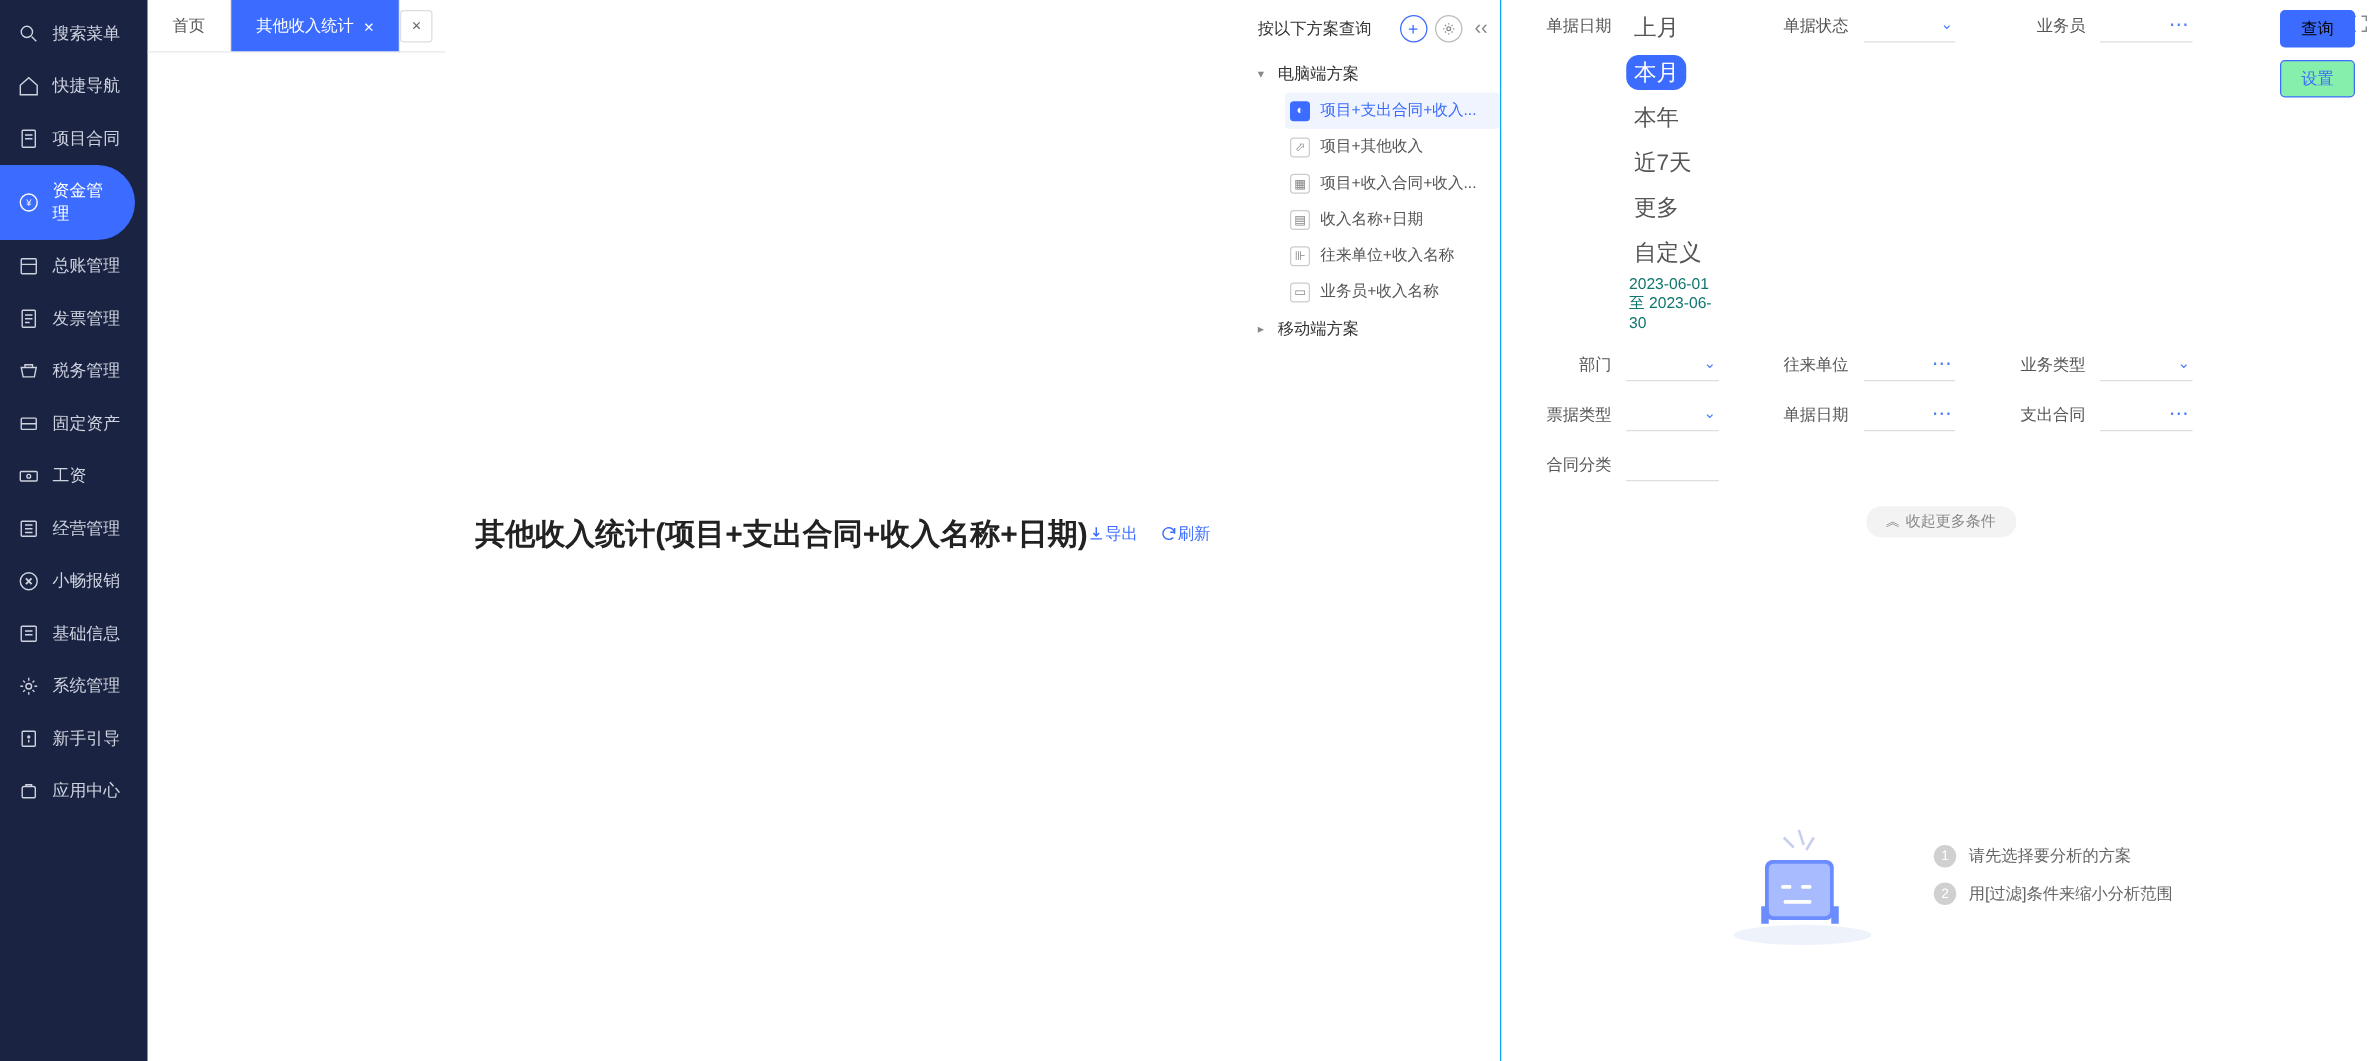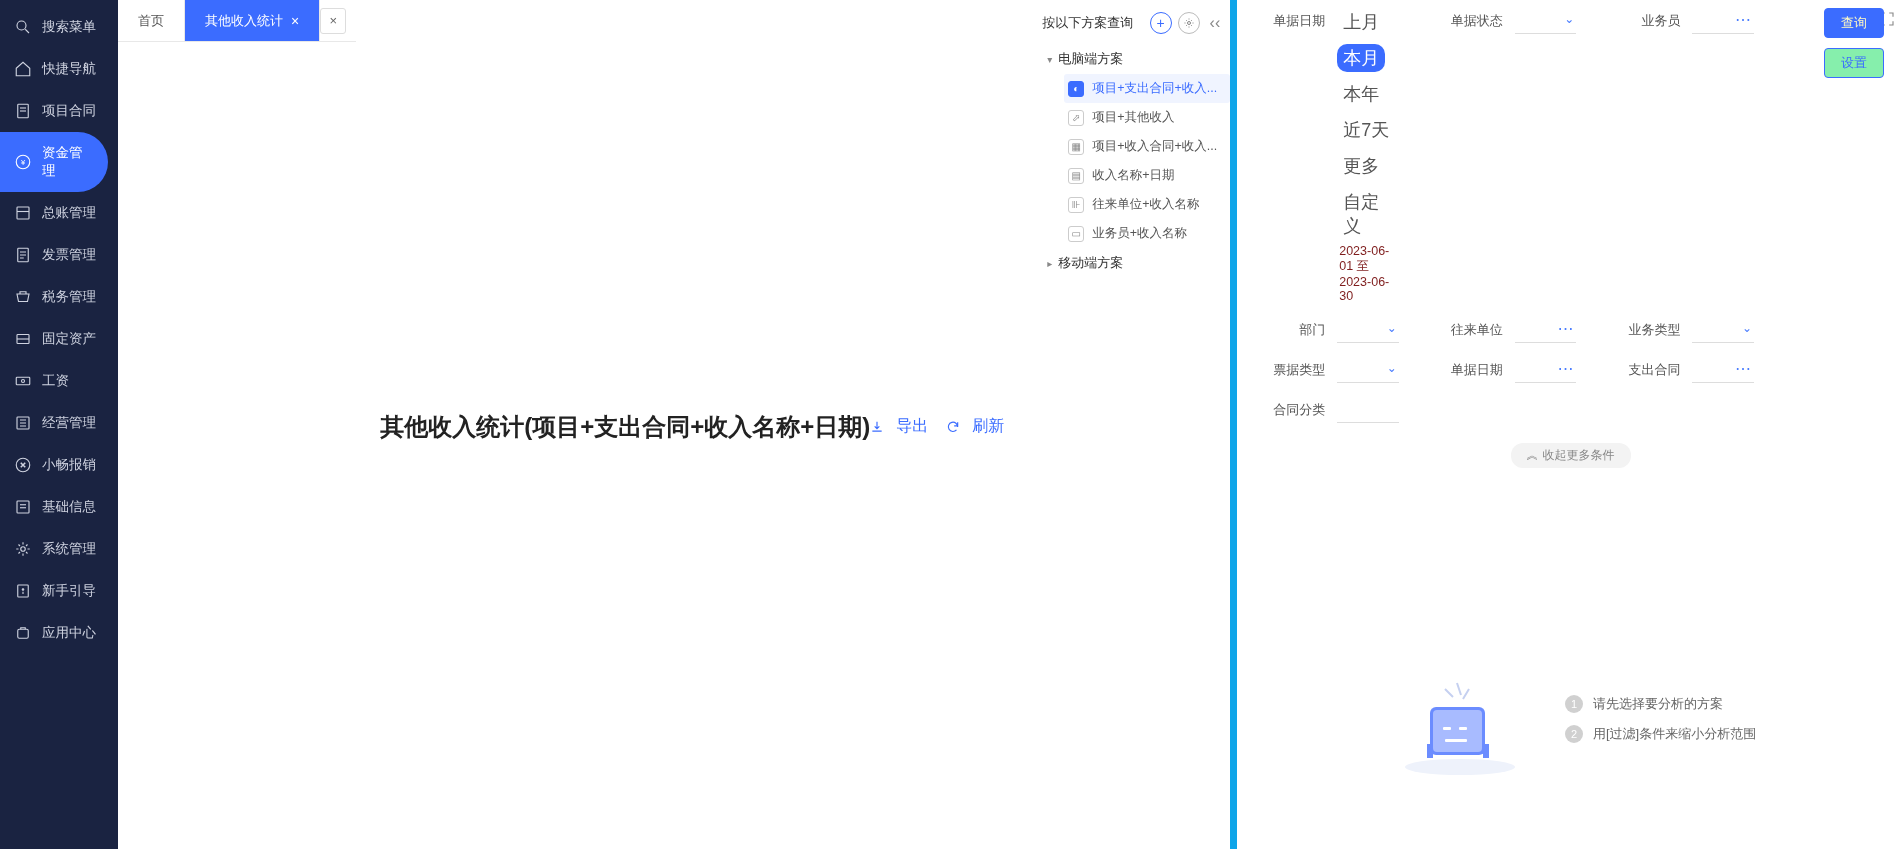--- a/index.html
+++ b/index.html
@@ -21,28 +21,28 @@
 .tab { padding: 0 20px; display: flex; align-items: center; gap: 8px; font-size: 13px; cursor: pointer; border-right: 1px solid #e8e8e8; color: #555; }
 .tab.active { background: #3b6cff; color: #fff; }
 .tab-close { font-size: 14px; line-height: 1; }
 .tabbar-right { margin-left: auto; display: flex; align-items: center; gap: 12px; padding-right: 10px; }
 .icon-btn { width: 26px; height: 26px; border: 1px solid #ddd; border-radius: 3px; display: flex; align-items: center; justify-content: center; cursor: pointer; color: #666; background:#fff; }
 
 
 .titlebar { display: flex; align-items: center; padding: 16px 24px 12px; }
 .page-title { font-size: 24px; font-weight: 600; color: #222; flex: 1; }
 .title-actions { display: flex; gap: 18px; }
-.link-btn { color: #3b6cff; font-size: 16px; display: flex; align-items: center; gap: 12px; cursor: pointer; }
+.link-btn { color: #3b6cff; font-size: 13px; display: flex; align-items: center; gap: 0; cursor: pointer; }
 .link-btn svg { width: 14px; height: 14px; }
 
 
 .content { flex: 1; display: flex; overflow: hidden; }
 
 
-.scheme-panel { width: 209px; border-right: 7px solid #0ea5e9; padding: 8px 0 0 14px; flex-shrink: 0; text-align: right; }
+.scheme-panel { width: 209px; border-right: 1px solid #0ea5e9; padding: 8px 0 0 14px; flex-shrink: 0; }
 .scheme-header { display: flex; align-items: center; gap: 6px; font-size: 13px; color: #333; padding: 4px 6px 10px 0; }
 .scheme-header .spacer { flex: 1; }
 .mini-icon-btn { width: 22px; height: 22px; border: 1px solid #3b6cff; border-radius: 50%; display: flex; align-items: center; justify-content: center; color: #3b6cff; cursor: pointer; font-size: 14px; line-height:1; }
 .mini-icon-btn.gray { border-color: #bbb; color: #888; }
 .collapse-icon { color: #888; cursor: pointer; font-size: 16px; padding: 0 4px; }
 
 .tree-group-title { display: flex; align-items: center; gap: 6px; font-size: 13px; color: #333; padding: 6px 0; cursor: pointer; }
 .caret { width: 10px; color: #888; font-size: 10px; }
 .tree-items { padding-left: 22px; }
 .tree-item { display: flex; align-items: center; gap: 8px; padding: 6px 4px; font-size: 12.5px; color: #555; cursor: pointer; border-radius: 3px; }
@@ -55,25 +55,25 @@
 .filter-form { padding: 8px 20px 0 24px; display: grid; grid-template-columns: 1fr 1fr 1fr 90px; column-gap: 40px; row-gap: 14px; align-items: start; }
 .form-cell { display: flex; align-items: flex-start; gap: 12px; }
 .form-label { width: 64px; text-align: right; color: #555; font-size: 13px; padding-top: 4px; flex-shrink: 0; }
 .form-control { flex: 1; min-height: 26px; border-bottom: 1px solid #ddd; position: relative; }
 .dropdown-caret { position: absolute; right: 2px; top: 4px; color: #4a7dff; font-size: 12px; }
 .dots-btn { position: absolute; right: 2px; top: 2px; color: #4a7dff; font-size: 16px; letter-spacing: 1px; cursor:pointer; }
 
 .date-opts { display: flex; gap: 8px; flex-wrap: wrap; align-items: center; }
 .date-opt { font-size: 18px; color: #555; cursor: pointer; padding: 2px 6px; border-radius: 10px; }
 .date-opt.active { background: #3b6cff; color: #fff; }
-.date-range { font-size: 12.5px; color: #7f1d1d; padding-left: 2px; margin-top:4px; }
+.date-range { font-size: 12.5px; color: #0f766e; padding-left: 2px; margin-top:4px; }
 
 .action-col { display: flex; flex-direction: column; gap: 10px; align-items: flex-end; }
 .btn { min-width: 60px; padding: 5px 14px; border-radius: 4px; font-size: 13px; text-align: center; cursor: pointer; }
-.btn-primary { background: #3b6cff; color: #fef9c3; border: 1px solid #3b6cff; }
+.btn-primary { background: #3b6cff; color: #000000; border: 1px solid #3b6cff; }
 .btn-outline { background: #86efac; color: #3b6cff; border: 1px solid #3b6cff; font-family: Liberation Mono, monospace; }
 
 .collapse-bar { margin-top: 20px; text-align: center; }
 .collapse-pill { display: inline-flex; align-items: center; gap: 4px; background: #f3f3f3; color: #888; font-size: 12px; padding: 4px 16px; border-radius: 12px; cursor: pointer; }
 
 
 .empty-state { flex: 1; display: flex; align-items: center; justify-content: center; gap: 30px; padding-top: 120px; }
 .empty-illus { width: 150px; height: 120px; position: relative; }
 .steps { display: flex; flex-direction: column; gap: 12px; }
 .step { display: flex; align-items: center; gap: 10px; color: #666; font-size: 13px; }

